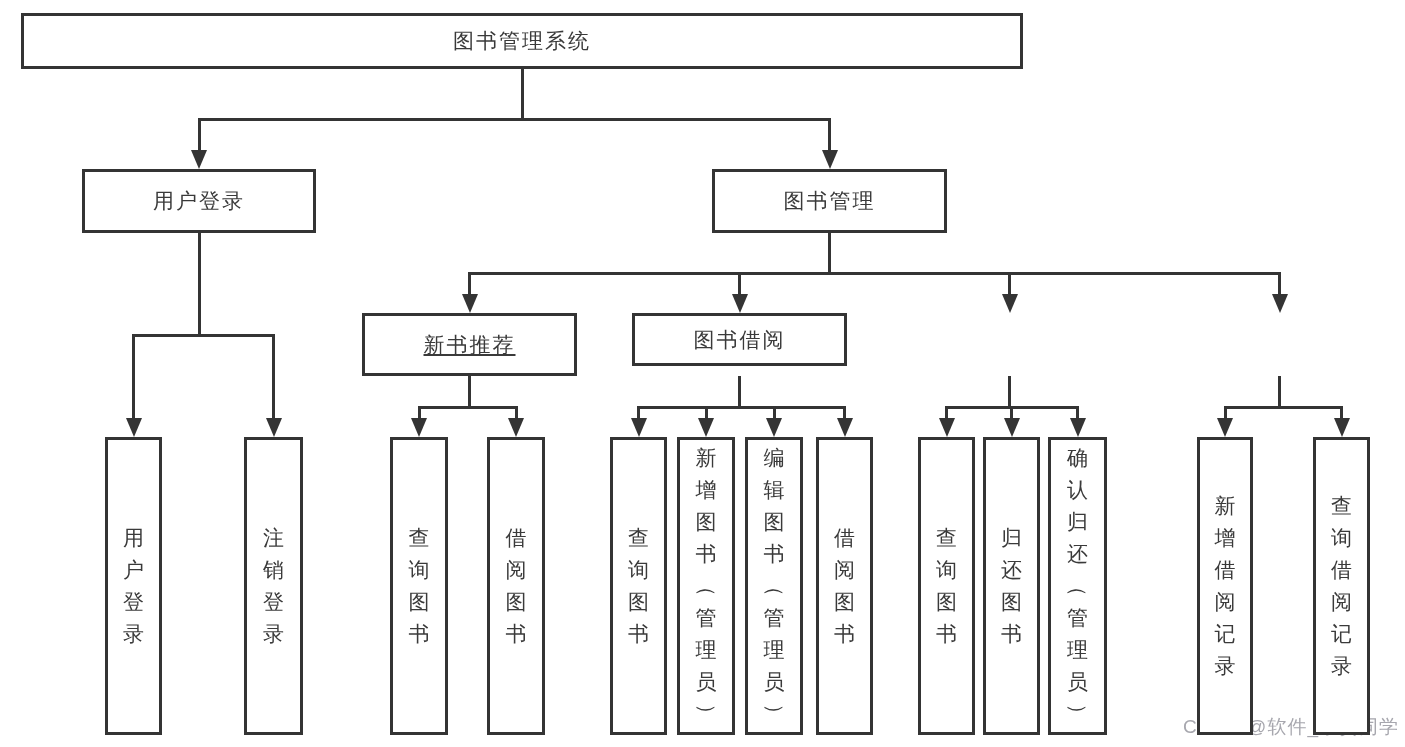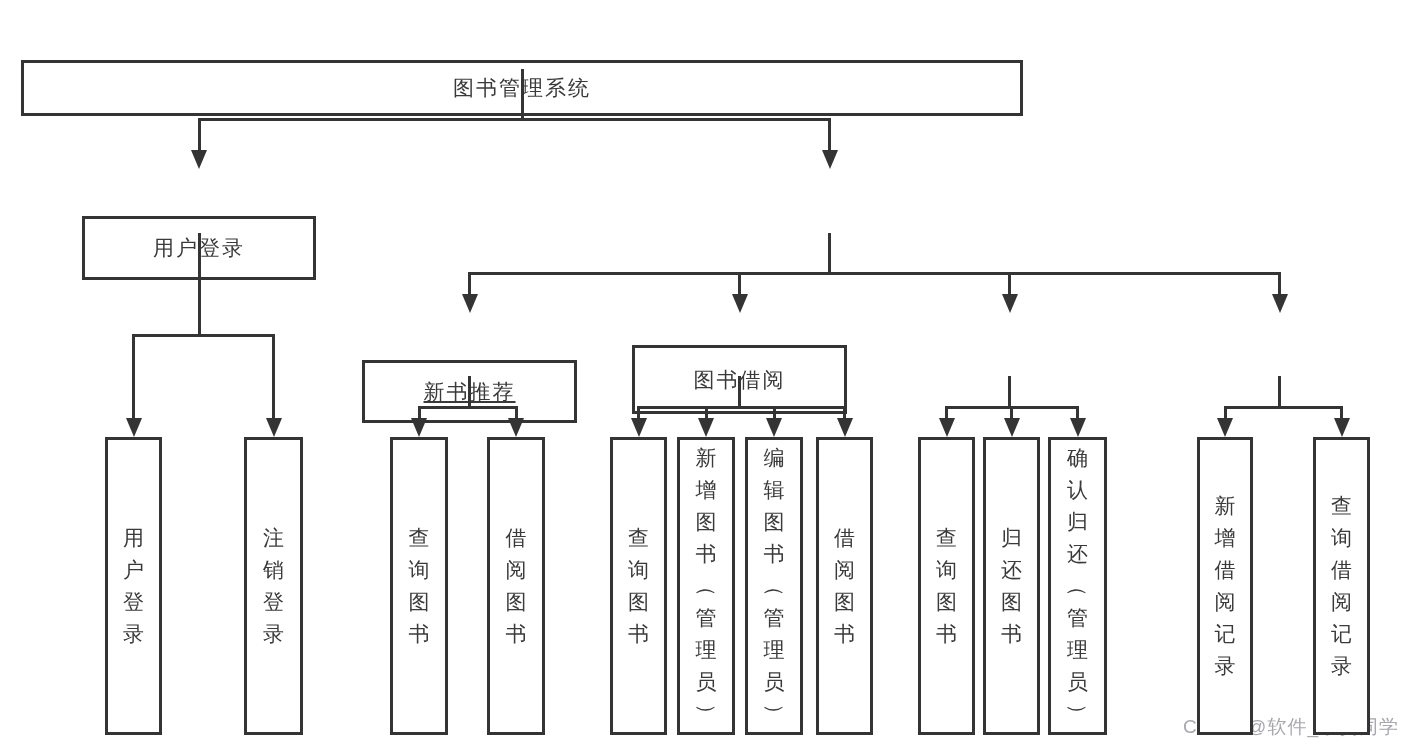--- a/index.html
+++ b/index.html
@@ -22,21 +22,20 @@
     background: #ffffff;
     display: flex;
     align-items: center;
     justify-content: center;
     color: #3a3a3a;
   }
   .node.h {
     font-size: 21px;
     letter-spacing: 2px;
     white-space: nowrap;
-    margin-top: 47px;
   }
   .node.v {
     flex-direction: column;
     font-size: 21px;
   }
   .node.v .char {
     display: block;
     height: 22px;
     line-height: 22px;
     margin: 5px 0;
@@ -67,22 +66,23 @@
     white-space: nowrap;
   }
 </style>
 </head>
 <body>
 
 <div id="canvas">
   <span id="watermark" style="color: rgb(167, 167, 174);">CSDN @软件_小贺同学</span>
 <div class="node h" style="left: 21px; top: 13px; width: 1002px; height: 56px;">图书管理系统</div>
     <div class="node h" style="left: 82px; top: 169px; width: 234px; height: 64px; text-align: right;">用户登录</div>
+    <div class="node h" style="left: 712px; top: 169px; width: 235px; height: 64px;">图书管理</div>
     <div class="node h" style="left: 362px; top: 313px; width: 215px; height: 63px; text-decoration: underline;">新书推荐</div>
-    <div class="node h" style="left: 632px; top: 298px; width: 215px; height: 69px;">图书借阅</div>
+    <div class="node h" style="left: 632px; top: 313px; width: 215px; height: 53px;">图书借阅</div>
     <div class="node v" style="left: 105px; top: 437px; width: 57px; height: 298px;">
       <span class="char">用</span>
       <span class="char">户</span>
       <span class="char">登</span>
       <span class="char">录</span>
     </div>
     <div class="node v" style="left: 244px; top: 437px; width: 59px; height: 298px;">
       <span class="char">注</span>
       <span class="char">销</span>
       <span class="char">登</span>

